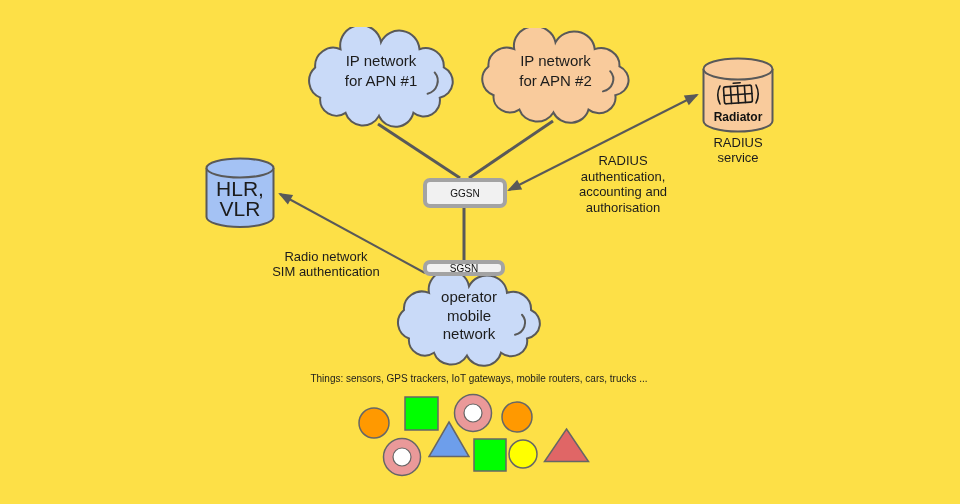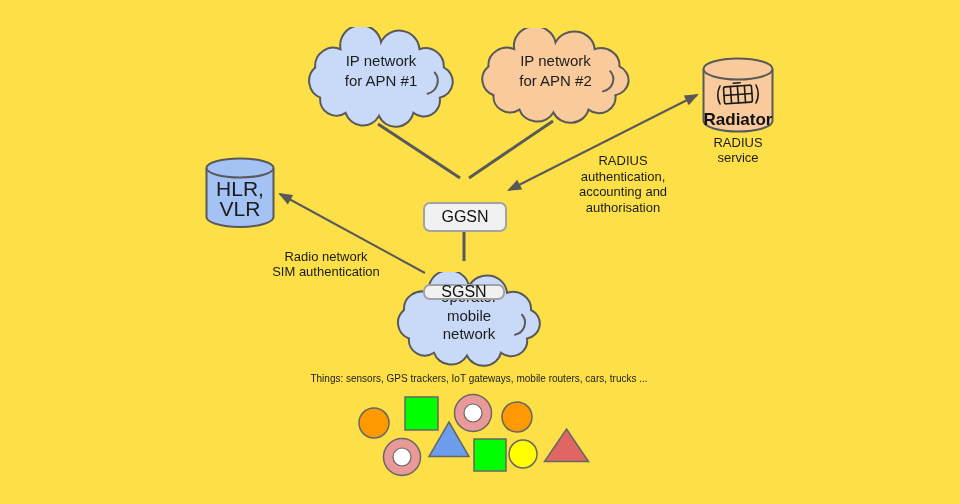--- a/index.html
+++ b/index.html
@@ -2,30 +2,30 @@
 <html><head>
 <meta charset="utf-8">
 <style>
   html,body{margin:0;padding:0;background:#ffffff;}
   body{font-family:"Liberation Sans", sans-serif;color:#1c1c1c;}
   #canvas{position:relative;width:960px;height:504px;background:#fde047;overflow:hidden;}
   .abs{position:absolute;}
   .lbl{position:absolute;white-space:pre-line;text-align:center;color:#1c1c1c;}
   .node-box{
     position:absolute;display:flex;align-items:center;justify-content:center;
-    background:#f1f1f1;border:2px solid #a3a3a3;border-radius:7px;
-    font-size:16px;color:#111;z-index:3;box-sizing:border-box;margin-top:24px;
+    background:#f1f1f1;border:4px solid #a3a3a3;border-radius:7px;
+    font-size:10px;color:#111;z-index:3;box-sizing:border-box;
   }
   .cloud{position:absolute;z-index:1;}
   .cloud svg{position:absolute;left:0;top:0;width:100%;height:100%;}
   .cloud .lbl{position:absolute;left:0;width:100%;font-size:15px;line-height:20px;}
   .cyl{position:absolute;z-index:2;}
   .shape{position:absolute;z-index:1;}
   #connectors{position:absolute;left:0;top:0;z-index:0;}
-  .radiator-name{position:absolute;left:0;width:100%;text-align:center;font-weight:bold;font-size:17px;color:#111;}
+  .radiator-name{position:absolute;left:0;width:100%;text-align:center;font-weight:bold;font-size:12px;color:#111;}
 </style>
 </head>
 <body>
 
 <div id="canvas">
 
   <svg id="connectors" width="960" height="504">
     <line x1="378" y1="124" x2="460" y2="178" stroke="#595959" stroke-width="3"></line>
     <line x1="553" y1="121" x2="469" y2="178" stroke="#595959" stroke-width="3"></line>
     <line x1="464" y1="207" x2="464" y2="261" stroke="#595959" stroke-width="3"></line>

